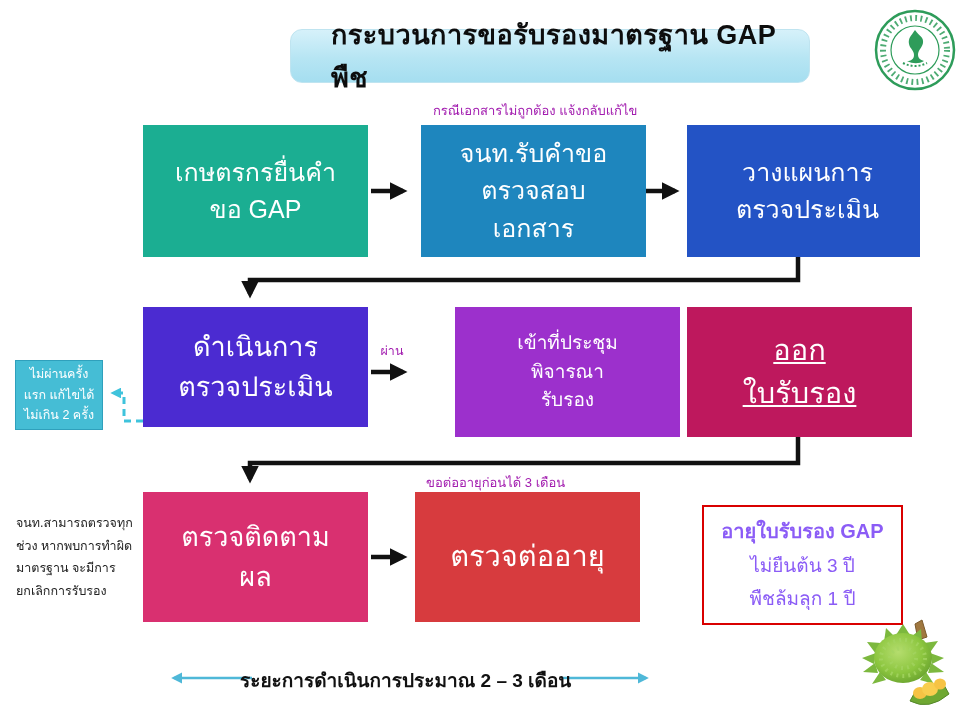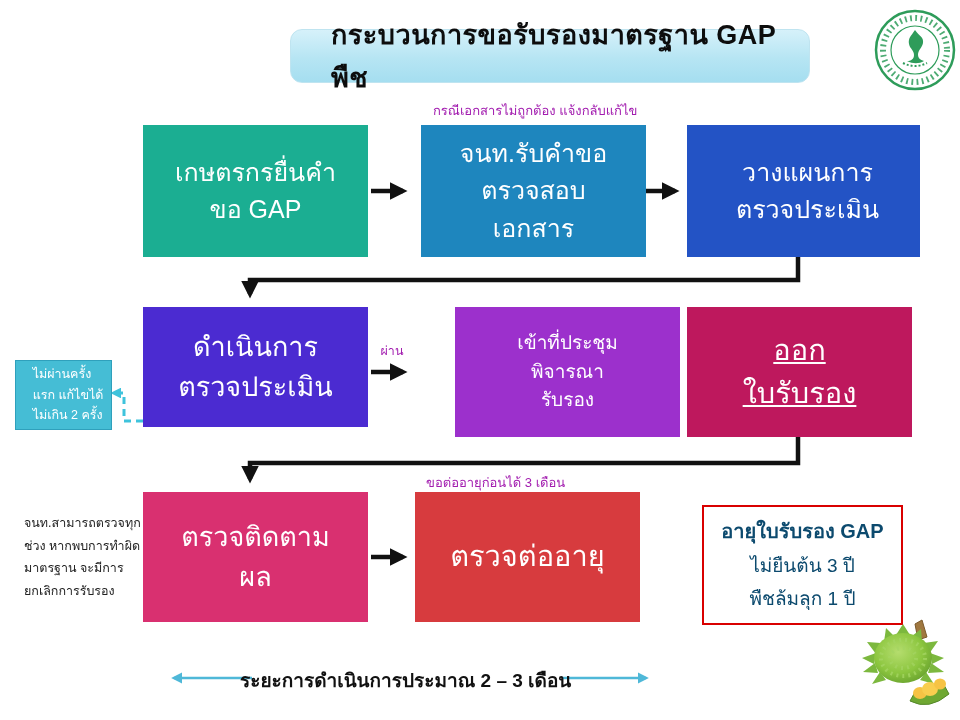--- a/index.html
+++ b/index.html
@@ -28,35 +28,34 @@
   .b5{left:415px;top:307px;width:225px;height:130px;font-size:19px;margin-left:40px;}
   .b6{left:687px;top:307px;width:225px;height:130px;font-size:29px;}
   .b7{left:143px;top:492px;width:225px;height:130px;font-size:27px;}
   .b8{left:415px;top:492px;width:225px;height:130px;font-size:29px;}
   
   .small-note{font-size:13px;color:#a21caf;white-space:nowrap;}
   .note-doc{left:433px;top:100px;}
   .pass-label{left:368px;top:341px;width:48px;text-align:center;font-size:12.5px;}
   .renew-note{left:426px;top:472px;}
   .inspector-note{
-    left:24px;top:512px;width:132px;font-size:12.5px;color:#222;
+    left:16px;top:512px;width:132px;font-size:12.5px;color:#222;
     line-height:1.8;white-space:pre-line;
   }
   .fail-note{
     left:15px;top:360px;width:86px;height:68px;background:#45bdd5;
     border:1.5px solid #2fa0bc;color:#fff;font-size:12.5px;line-height:1.65;
-    display:flex;align-items:center;justify-content:center;text-align:left;
+    display:flex;align-items:center;justify-content:center;text-align:center;
     white-space:pre-line;
-    padding-left:9px;
   }
   
   .cert-box{
     left:702px;top:505px;width:197px;height:116px;background:#fff;
     border:2.5px solid #d90000;display:flex;flex-direction:column;
-    align-items:center;justify-content:center;color:#0c4a6e;
+    align-items:center;justify-content:center;color:#8b5cf6;
   }
   .cert-title{font-size:20px;font-weight:bold;margin-bottom:2px;}
   .cert-lines{font-size:19px;line-height:1.75;white-space:pre-line;text-align:center;}
   
   .duration-text{
     left:240px;top:665px;width:330px;text-align:right;
     font-size:19px;font-weight:600;color:#111;white-space:nowrap;
   }
   svg.overlay{left:0;top:0;width:960px;height:720px;pointer-events:none;}
 </style>

